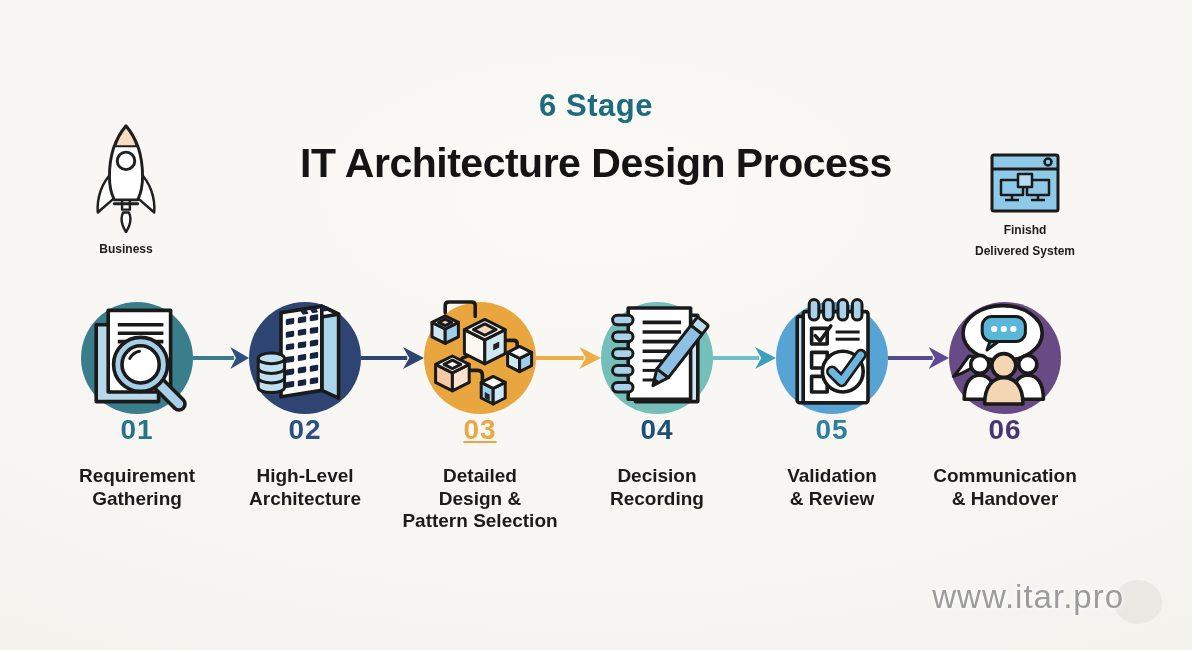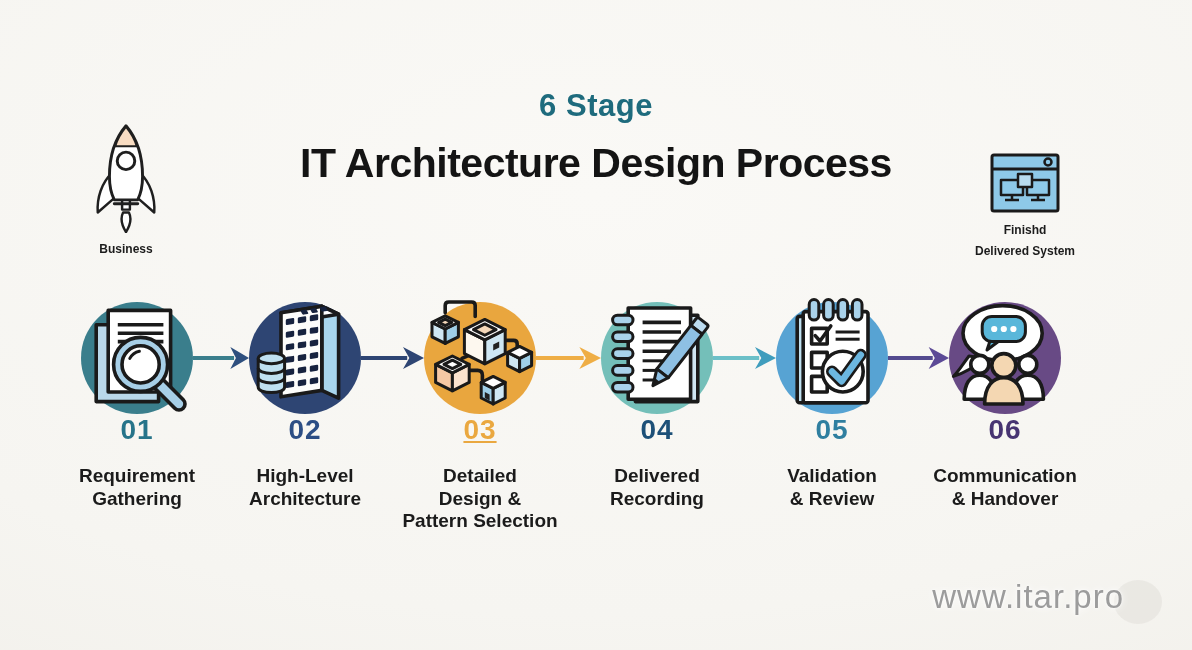--- a/index.html
+++ b/index.html
@@ -224,21 +224,21 @@
             <rect x="56" y="12" width="12" height="9" rx="2" fill="#bcdcf0" stroke-width="2.5"></rect>
             <rect x="56" y="21" width="12" height="46" fill="#8ec0e4" stroke-width="2.5"></rect>
             <polygon points="56,67 68,67 62,80" fill="#8ec0e4" stroke-width="2.5"></polygon>
             <polygon points="60,74 64,74 62,80" fill="#1a1a1a" stroke="none"></polygon>
           </g>
         </g>
       </svg>
     </div>
     <div class="num" style="color: rgb(29, 80, 120);">04</div>
     <div class="stage-label">
-      <div>Delivered</div>
+      <div>Decision</div>
       <div>Recording</div>
     </div>
   </div>
 
   <div class="stage" style="left:747px;">
     <div class="circle" style="background: rgb(87, 163, 211);">
       <svg width="120" height="120" viewBox="0 0 100 100">
         <g stroke="#1a1a1a" stroke-linejoin="round">
           <rect x="21" y="17" width="54" height="72" rx="2" fill="#bfe0f0" stroke-width="3"></rect>
           <rect x="26" y="13" width="54" height="76" rx="2" fill="#ffffff" stroke-width="3"></rect>

